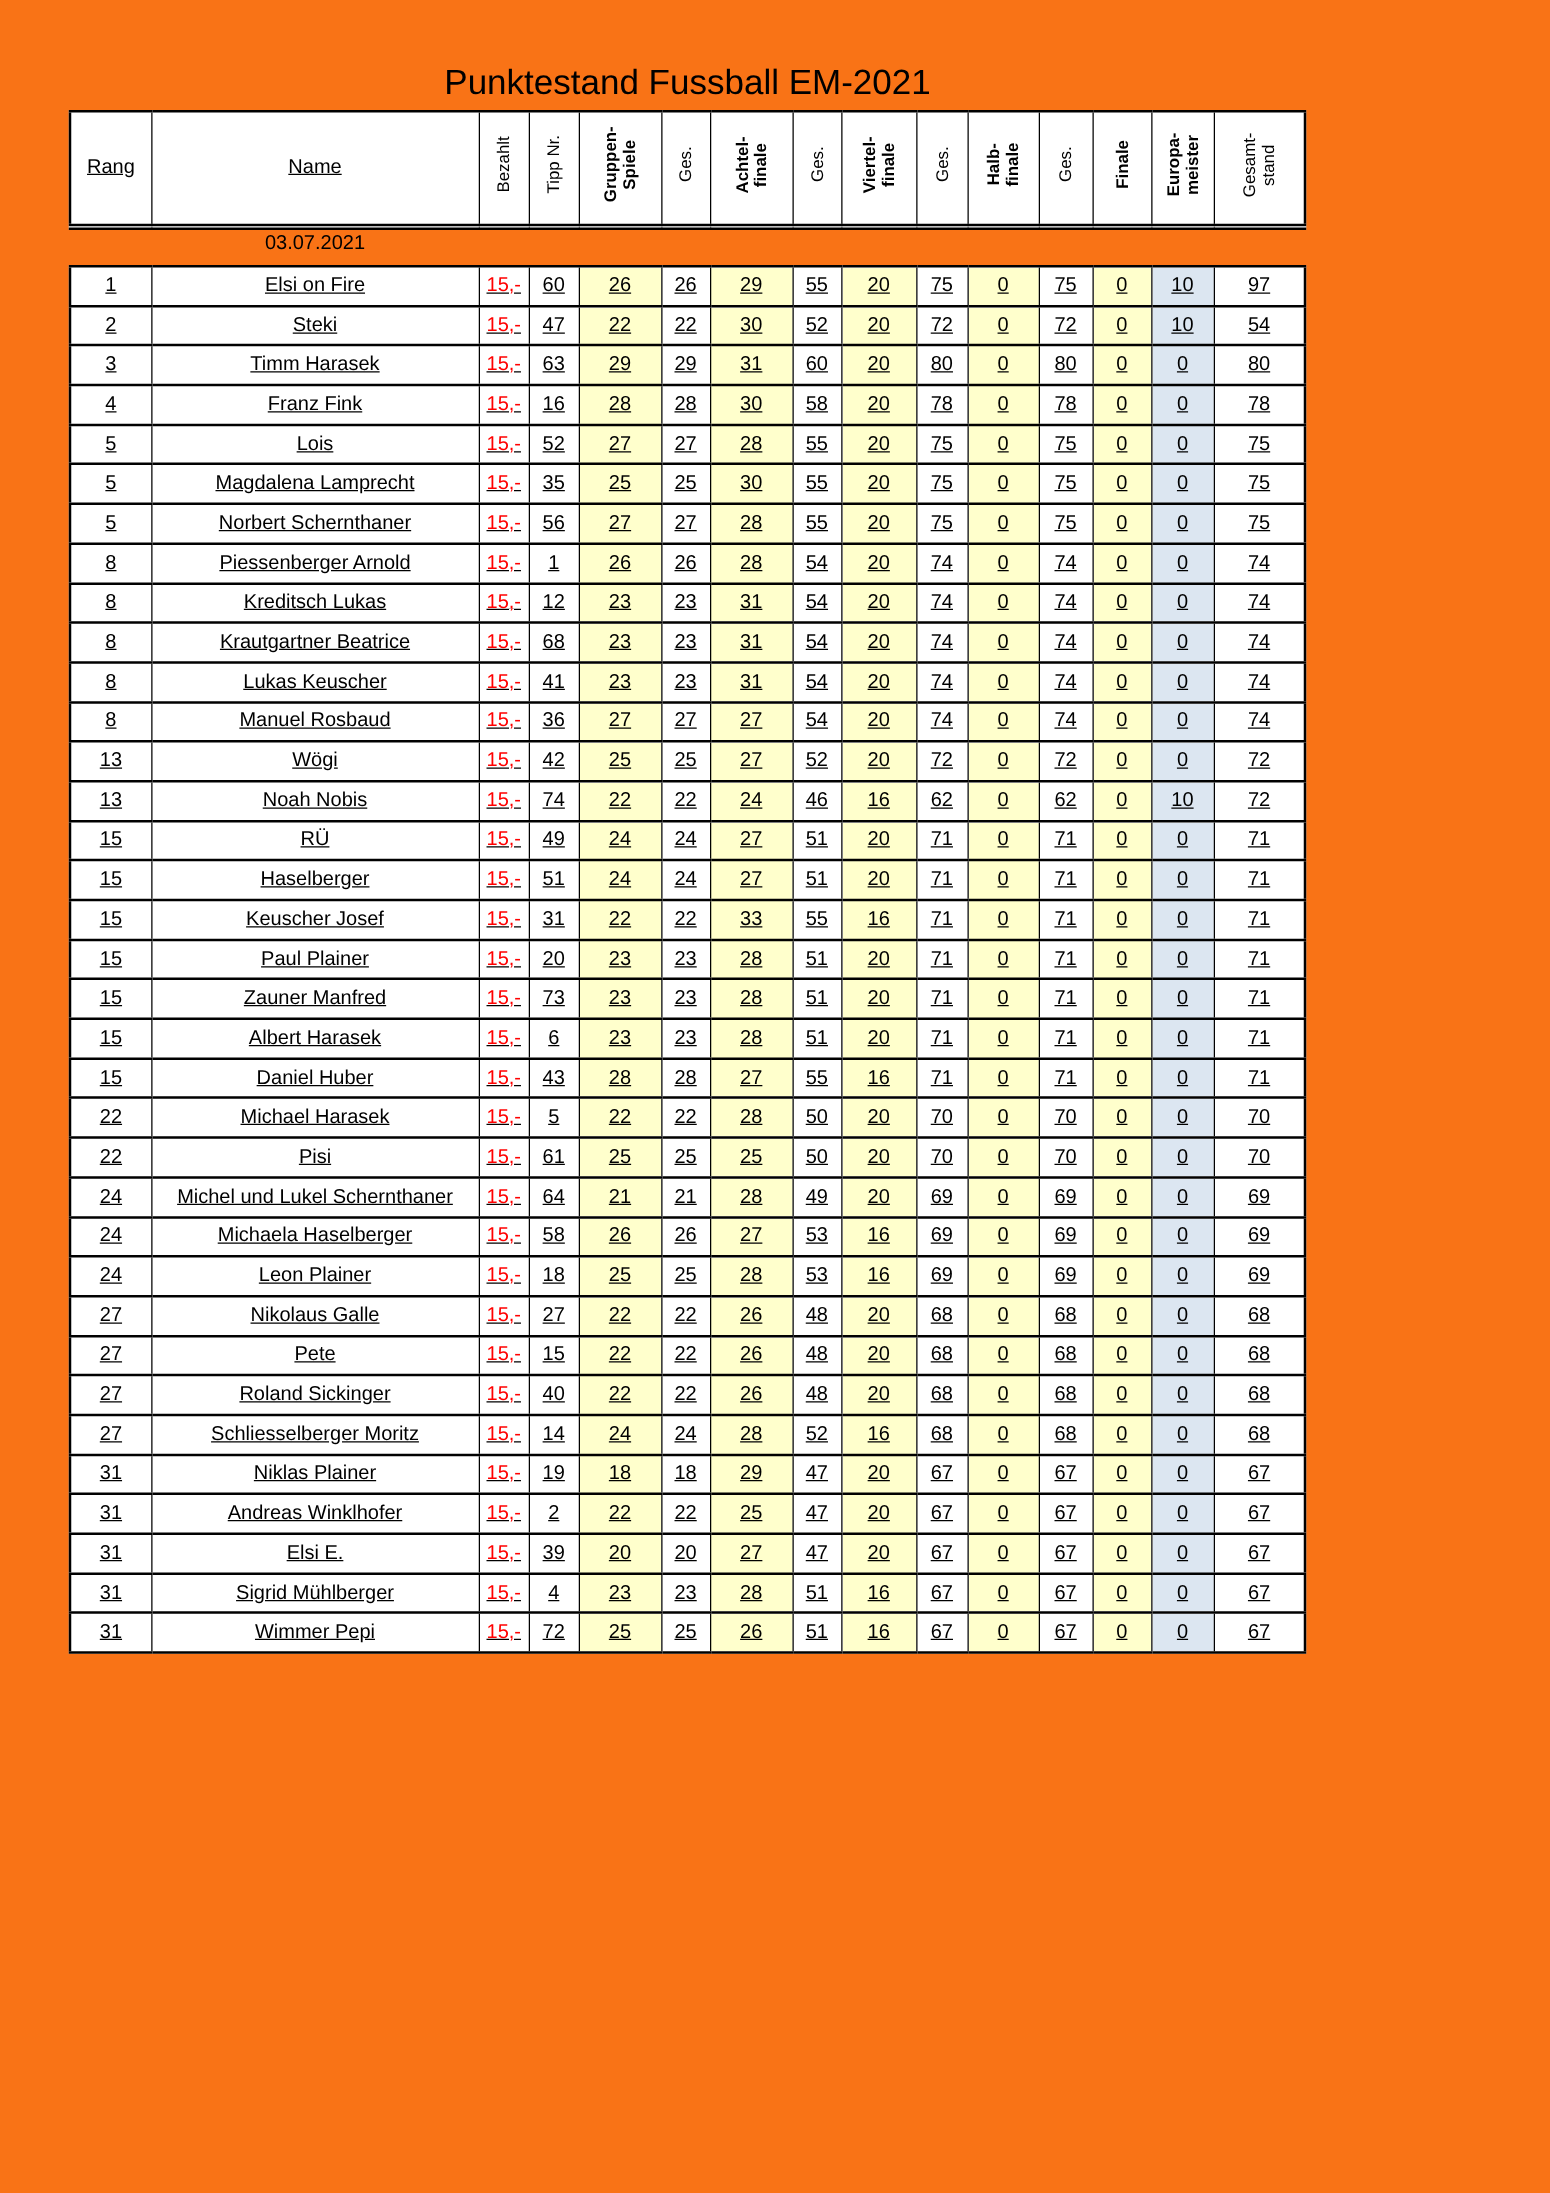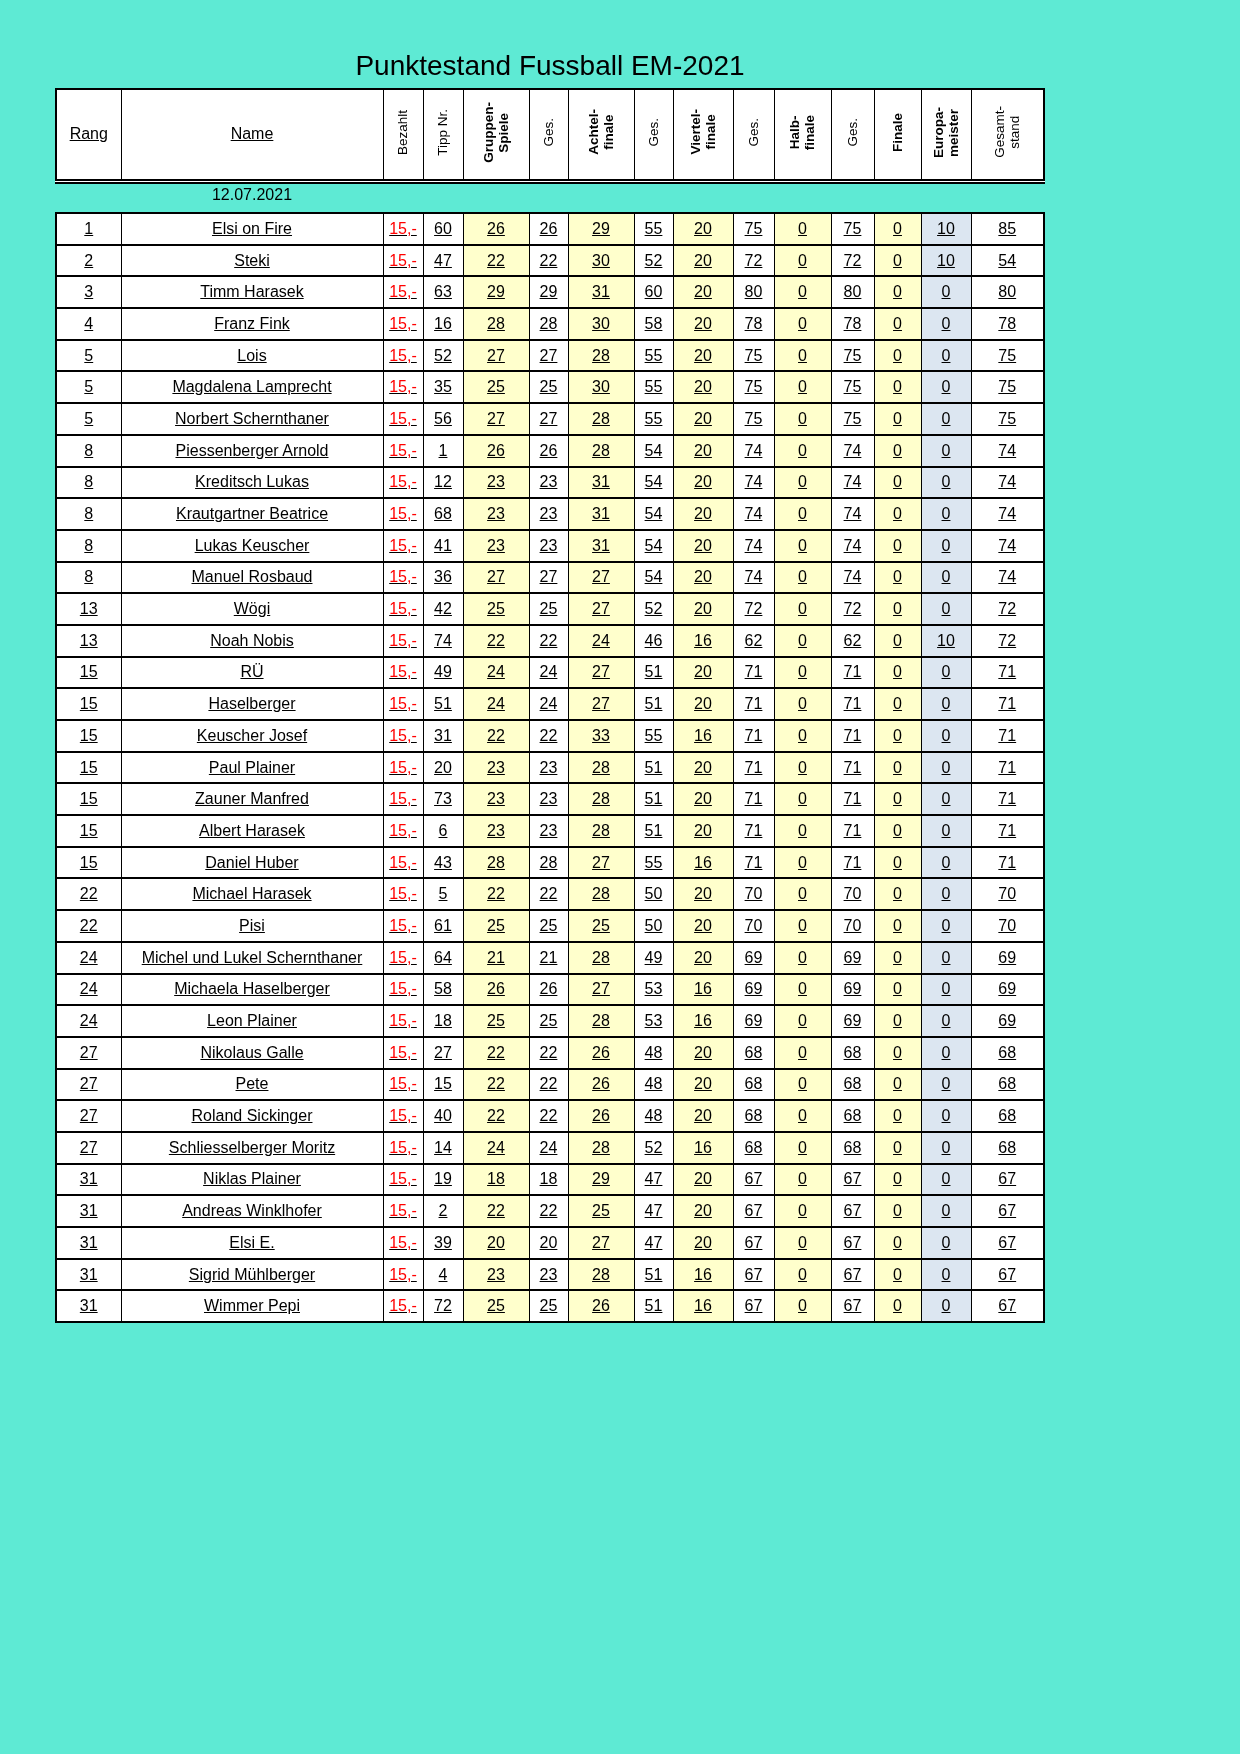--- a/index.html
+++ b/index.html
@@ -1,19 +1,19 @@
 <!DOCTYPE html>
 <html><head>
 <meta charset="utf-8">
 <style>
   * { box-sizing: border-box; }
   html, body { margin: 0; padding: 0; background: #fff; }
   .page {
     position: relative; width: 1240px; height: 1754px;
-    background: #5eead4; color: #000;
+    background: #f97316; color: #000;
     font-family: "Liberation Sans", sans-serif; overflow: hidden;
   }
   .title {
     position: absolute; top: 50px; left: 55px; width: 990px; margin: 0;
     text-align: center; font-size: 28px; font-weight: 400;
   }
   table.grid { border-collapse: collapse; table-layout: fixed; background: #fff; }
   .grid { border: 2.5px solid #000; text-decoration: underline; }
   .grid td, .grid th {
     border: 1.5px solid #000; border-top-width: 2px; border-bottom-width: 2px;
@@ -81,21 +81,21 @@
           <th><span class="rot">Ges.</span></th>
           <th><span class="rot b">Finale</span></th>
           <th><span class="rot b">Europa-
 meister</span></th>
           <th><span class="rot">Gesamt-
 stand</span></th>
         </tr>
       </thead>
   </table>
 
-  <div id="date">12.07.2021</div>
+  <div id="date">03.07.2021</div>
 
   <table class="grid" id="body-table">
     <colgroup id="body-cols">
         <col style="width: 65px;">
         <col style="width: 262px;">
         <col style="width: 40px;">
         <col style="width: 40px;">
         <col style="width: 66px;">
         <col style="width: 39px;">
         <col style="width: 66px;">
@@ -117,21 +117,21 @@
           <td class="round" style="background: rgb(255, 255, 204);">26</td>
           <td class="ges">26</td>
           <td class="round" style="background: rgb(255, 255, 204);">29</td>
           <td class="ges">55</td>
           <td class="round" style="background: rgb(255, 255, 204);">20</td>
           <td class="ges">75</td>
           <td class="round" style="background: rgb(255, 255, 204);">0</td>
           <td class="ges">75</td>
           <td class="round" style="background: rgb(255, 255, 204);">0</td>
           <td class="em" style="background: rgb(220, 230, 241);">10</td>
-          <td class="gesamt">85</td>
+          <td class="gesamt">97</td>
         </tr>
         <tr>
           <td class="rang">2</td>
           <td class="name">Steki</td>
           <td class="bezahlt" style="color: rgb(255, 0, 0);">15,-</td>
           <td class="tipp">47</td>
           <td class="round" style="background: rgb(255, 255, 204);">22</td>
           <td class="ges">22</td>
           <td class="round" style="background: rgb(255, 255, 204);">30</td>
           <td class="ges">52</td>

